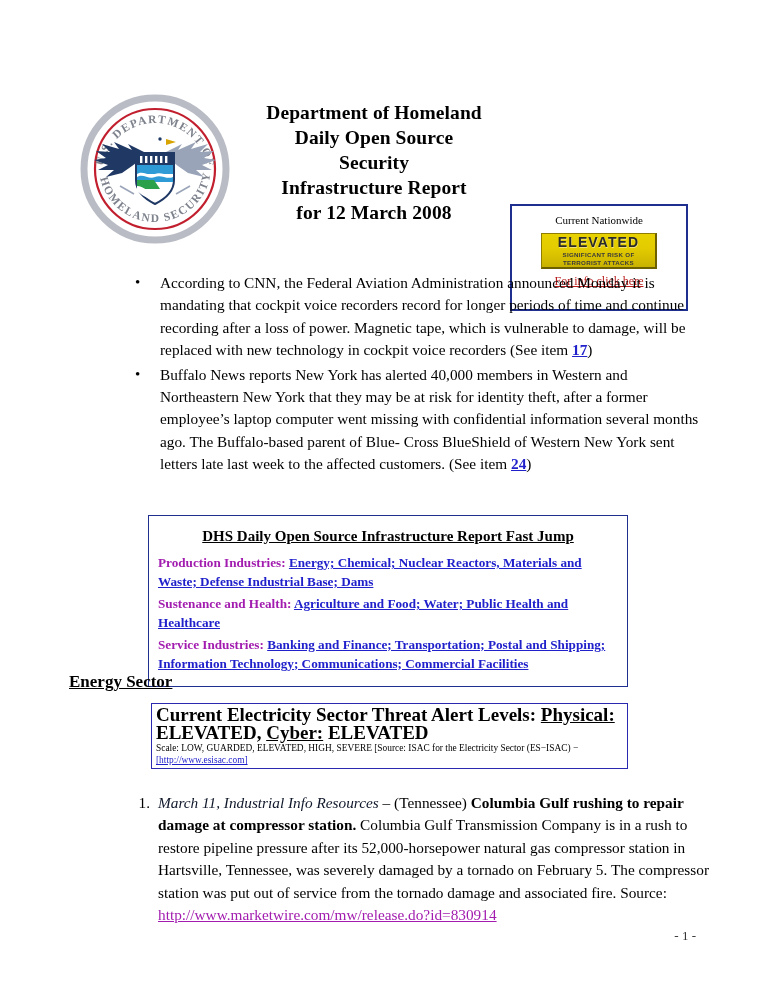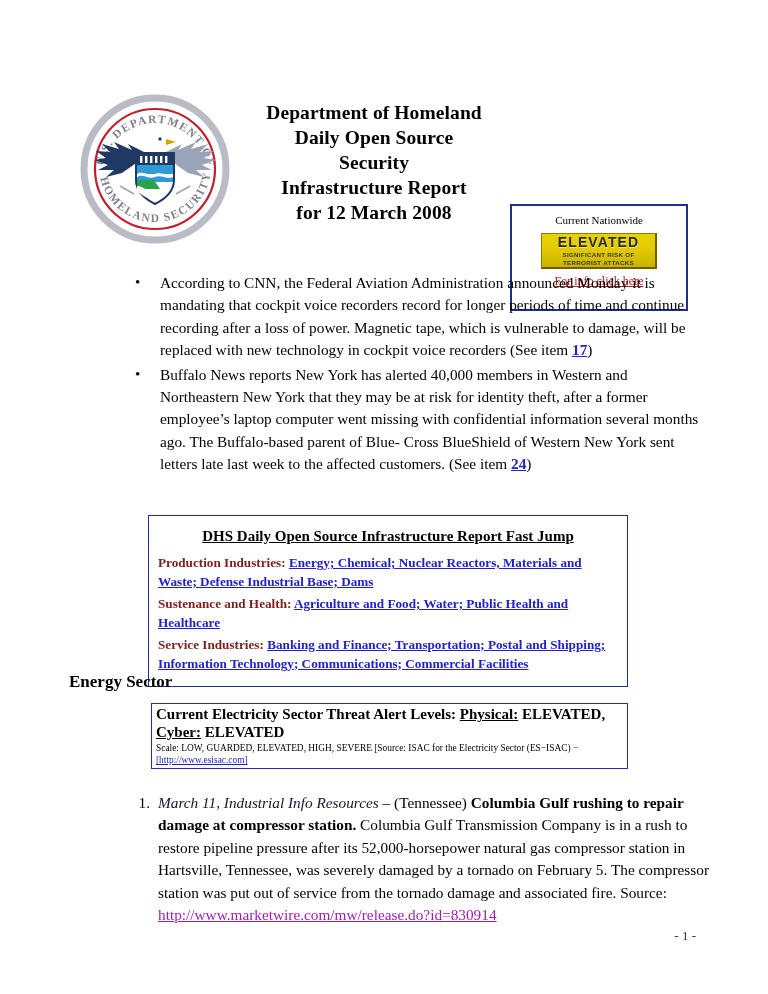--- a/index.html
+++ b/index.html
@@ -158,48 +158,49 @@
     font-size: 15px;
     text-decoration: underline;
     margin-bottom: 9px;
   }
   .fj-row {
     font-size: 13.2px;
     font-weight: bold;
     line-height: 18.5px;
     margin-bottom: 4px;
   }
-  .fj-label { color: #7f1d1d; }
+  .fj-label { color: #a21caf; }
   .fj-links {
     color: #2121cc;
     text-decoration: underline;
   }
 
   
   .sector-heading {
     position: absolute;
     left: 69px;
     top: 672px;
     font-size: 17px;
     font-weight: bold;
+    text-decoration: underline;
   }
 
   .threat-box {
     position: absolute;
     left: 151px;
     top: 703px;
     width: 477px;
     height: 66px;
     border: 1px solid #2a2ab0;
     box-sizing: border-box;
     background: #ffffff;
     padding: 2px 3px 2px 4px;
   }
   .threat-main {
-    font-size: 15px;
+    font-size: 19px;
     font-weight: bold;
     line-height: 17.5px;
   }
   .u { text-decoration: underline; }
   .threat-scale {
     font-size: 9.4px;
     line-height: 12.4px;
     margin-top: 1px;
   }
   .threat-url {

